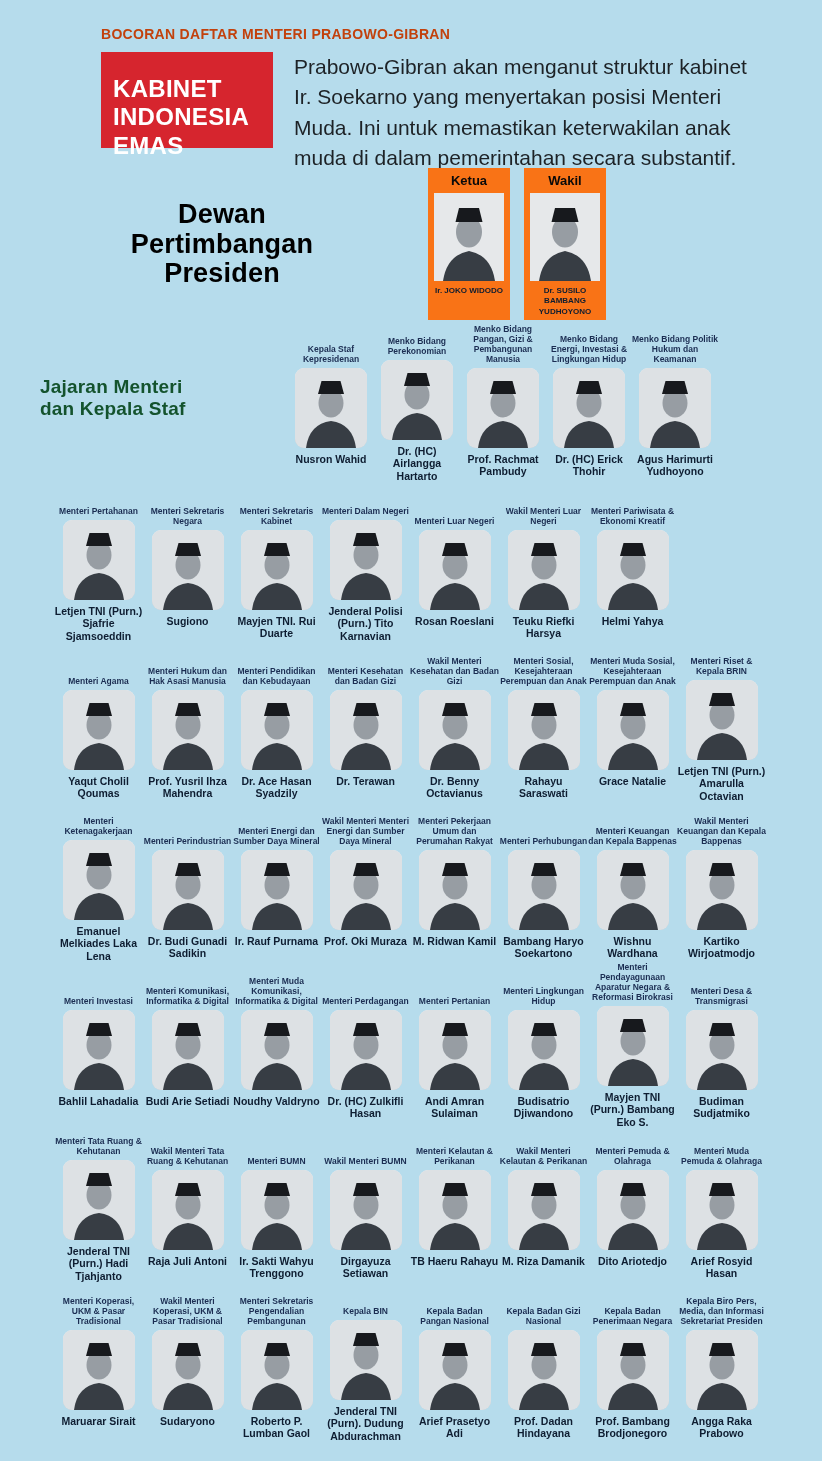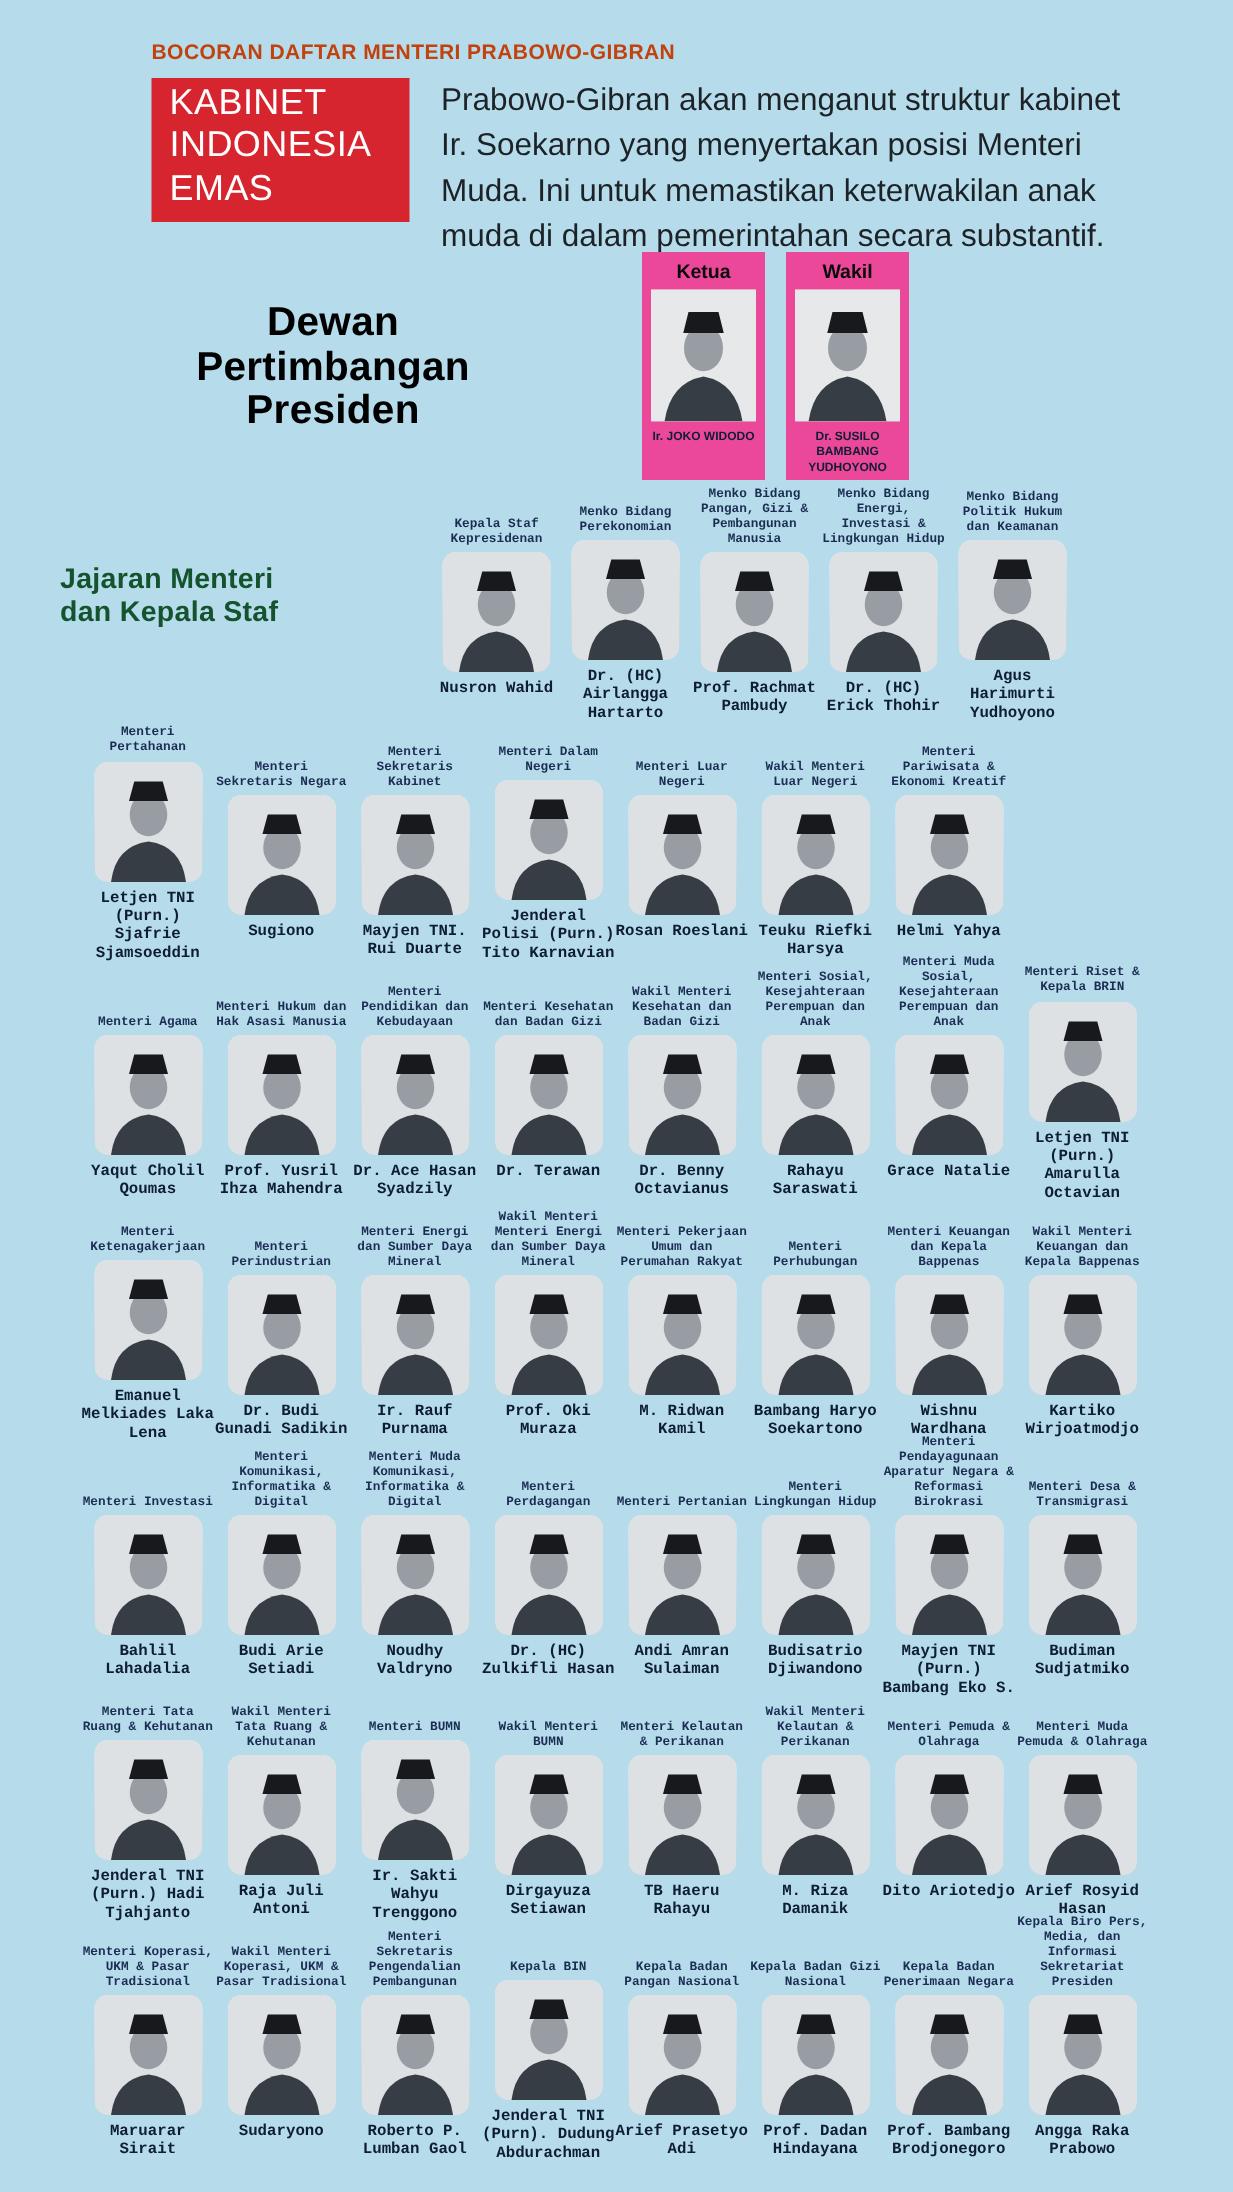--- a/index.html
+++ b/index.html
@@ -11,50 +11,50 @@
     width:822px;height:1461px;background:var(--bg);overflow:hidden;
     font-family:"Liberation Sans",sans-serif;color:var(--black);
   }
   .page{padding-top:26px;width:822px;height:1461px;position:relative;}
 
   
   .header{margin-left:101px;margin-right:55px;}
   .main-title{font-size:14px;font-weight:bold;letter-spacing:.3px;margin:0 0 10px 0;color:#c2410c;}
   .header-row{display:flex;height:100px;}
   .badge{
-    background:var(--red);color:#fff;font-weight:normal;font-size:24px;line-height:1.18;
-    padding:3px 12px;width:172px;height:96px;letter-spacing:.3px;
+    background:var(--red);color:#fff;font-weight:bold;font-size:24px;line-height:1.18;
+    padding:23px 12px;width:172px;height:96px;letter-spacing:.3px;
   }
   .badge div{white-space:nowrap;}
   .intro{
     margin:0 0 0 21px;width:455px;font-size:21px;line-height:1.45;color:#1d2226;font-weight:500;
   }
 
   
   .dewan{display:flex;margin-top:16px;margin-left:88px;height:152px;}
   .dewan-heading{
     width:268px;text-align:center;font-size:27px;font-weight:bold;line-height:1.1;
     margin-top:32px;color:#000000;letter-spacing:.2px;
   }
   .dewan-cards{display:flex;gap:14px;margin-left:72px;}
-  .dewan-card{background:#ec4899;width:82px;min-height:132px;padding:5px 4px 6px;text-align:center;}
+  .dewan-card{background:#f97316;width:82px;min-height:132px;padding:5px 4px 6px;text-align:center;}
   .dewan-role{font-size:13px;font-weight:bold;color:#0a0a0a;margin-bottom:5px;}
   .dewan-photo{width:70px;height:88px;margin:0 auto;background:linear-gradient(180deg,#f0f1f2,#c7ccd1);overflow:hidden;}
   .dewan-name{font-size:8px;font-weight:bold;color:var(--name);margin-top:5px;line-height:1.3;}
 
   
   .row-first{display:flex;height:162px;margin-top:0;}
   .jajaran-heading{
     width:248px;margin-left:40px;font-size:19px;font-weight:bold;line-height:1.15;
     margin-top:56px;color:#14532d;letter-spacing:.2px;white-space:nowrap;
   }
   .row-first-members{display:flex;}
   .row-first-members .member{width:86px;}
   .member-row{display:flex;margin-left:54px;width:714px;height:160px;}
-  .member{width:89px;display:flex;flex-direction:column;align-items:center;font-family:Liberation Mono, monospace;}
+  .member{width:89px;display:flex;flex-direction:column;align-items:center;}
   .member-title{
     height:44px;display:flex;align-items:flex-end;justify-content:center;text-align:center;
     font-size:8.5px;font-weight:bold;color:var(--navy);line-height:1.18;margin-bottom:4px;
   }
   .member-photo{
     width:72px;height:80px;border-radius:9px;overflow:hidden;flex:none;
     background:linear-gradient(180deg,#eef0f1,#c6cbd0);
   }
   .member-name{
     margin-top:5px;font-size:10.5px;font-weight:bold;color:var(--name);

